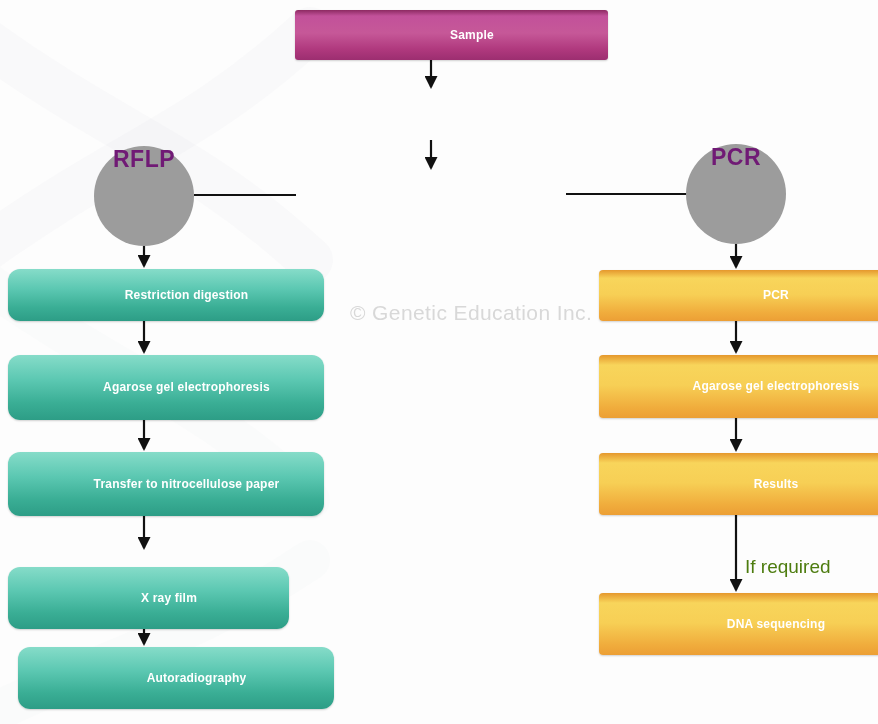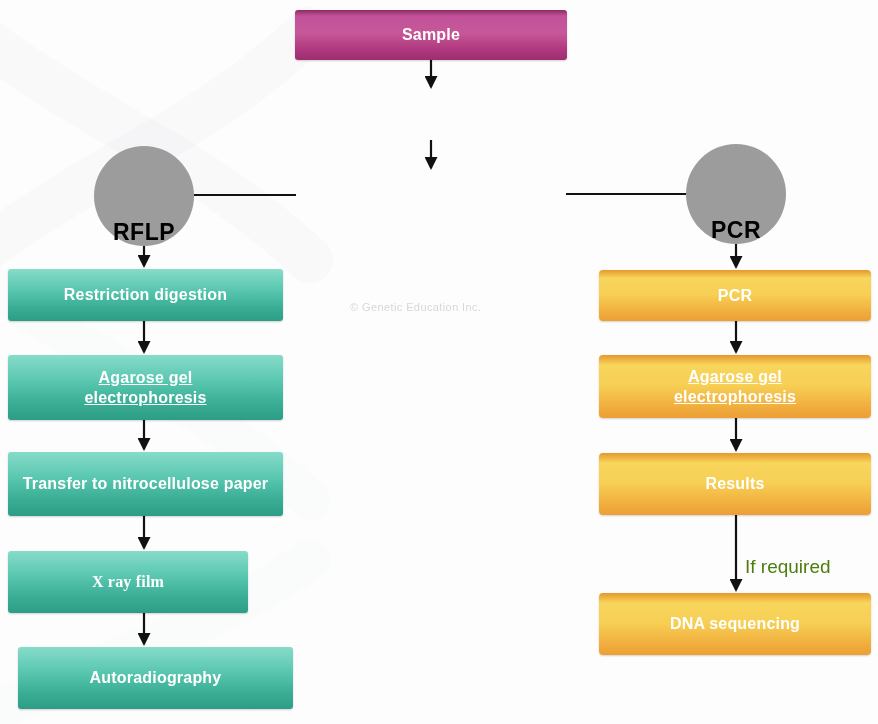--- a/index.html
+++ b/index.html
@@ -24,57 +24,58 @@
     pointer-events: none;
   }
   .node {
     position: absolute;
     display: flex;
     align-items: center;
     justify-content: center;
     text-align: center;
     color: #ffffff;
     font-weight: bold;
-    font-size: 16px;
+    font-size: 12px;
     line-height: 1.25;
     border-radius: 3px;
     box-shadow: 0 1px 2px rgba(0,0,0,0.18);
     letter-spacing: 0.2px;
+    padding-left: 41px;
   }
   .magenta {
     background: linear-gradient(180deg, #8d2a62 0%, #c2519a 12%, #c65898 46%, #b0397e 78%, #9c2e70 100%);
   }
   .teal {
     background: linear-gradient(180deg, #86dcc9 0%, #5cc8b2 38%, #3aae95 74%, #2d9d86 100%);
-    border-radius: 3px;
+    border-radius: 12px;
   }
   .yellow {
     background: linear-gradient(180deg, #e5982d 0%, #f8d55b 16%, #f7cf55 48%, #f0ac3c 84%, #ec9f35 100%);
     border-radius: 4px;
   }
   .circle {
     position: absolute;
     width: 100px;
     height: 100px;
     border-radius: 50%;
     background: #9c9c9c;
     display: flex;
-    align-items: flex-end;
+    align-items: flex-start;
     justify-content: center;
-    color: #000000;
+    color: #701a75;
     font-weight: bold;
     font-size: 23px;
     letter-spacing: 0.5px;
   }
-  .two-line .label { display: block; max-width: 185px; text-decoration: underline; }
+  .two-line .label { display: block; max-width: 185px; }
   .watermark {
     position: absolute;
     left: 350px;
     top: 301px;
-    font-size: 11px;
+    font-size: 21px;
     color: #d8d8d8;
     letter-spacing: 0.4px;
     white-space: nowrap;
   }
   .edge-label {
     position: absolute;
     left: 745px;
     top: 556px;
     font-size: 19px;
     color: #4d7c0f;
@@ -131,21 +132,21 @@
 
   <div class="node teal" style="left:8px; top:269px; width:275px; height:52px;">
     <span class="label">Restriction digestion</span>
   </div>
   <div class="node teal two-line" style="left:8px; top:355px; width:275px; height:65px;">
     <span class="label">Agarose gel electrophoresis</span>
   </div>
   <div class="node teal" style="left:8px; top:452px; width:275px; height:64px;">
     <span class="label">Transfer to nitrocellulose paper</span>
   </div>
-  <div class="node teal" style="left:8px; top:551px; width:240px; height:62px;font-family:Liberation Serif, serif;">
+  <div class="node teal" style="left:8px; top:567px; width:240px; height:62px;">
     <span class="label">X ray film</span>
   </div>
   <div class="node teal" style="left:18px; top:647px; width:275px; height:62px;">
     <span class="label">Autoradiography</span>
   </div>
 
   <div class="node yellow" style="left:599px; top:270px; width:272px; height:51px;">
     <span class="label">PCR</span>
   </div>
   <div class="node yellow two-line" style="left:599px; top:355px; width:272px; height:63px;">

